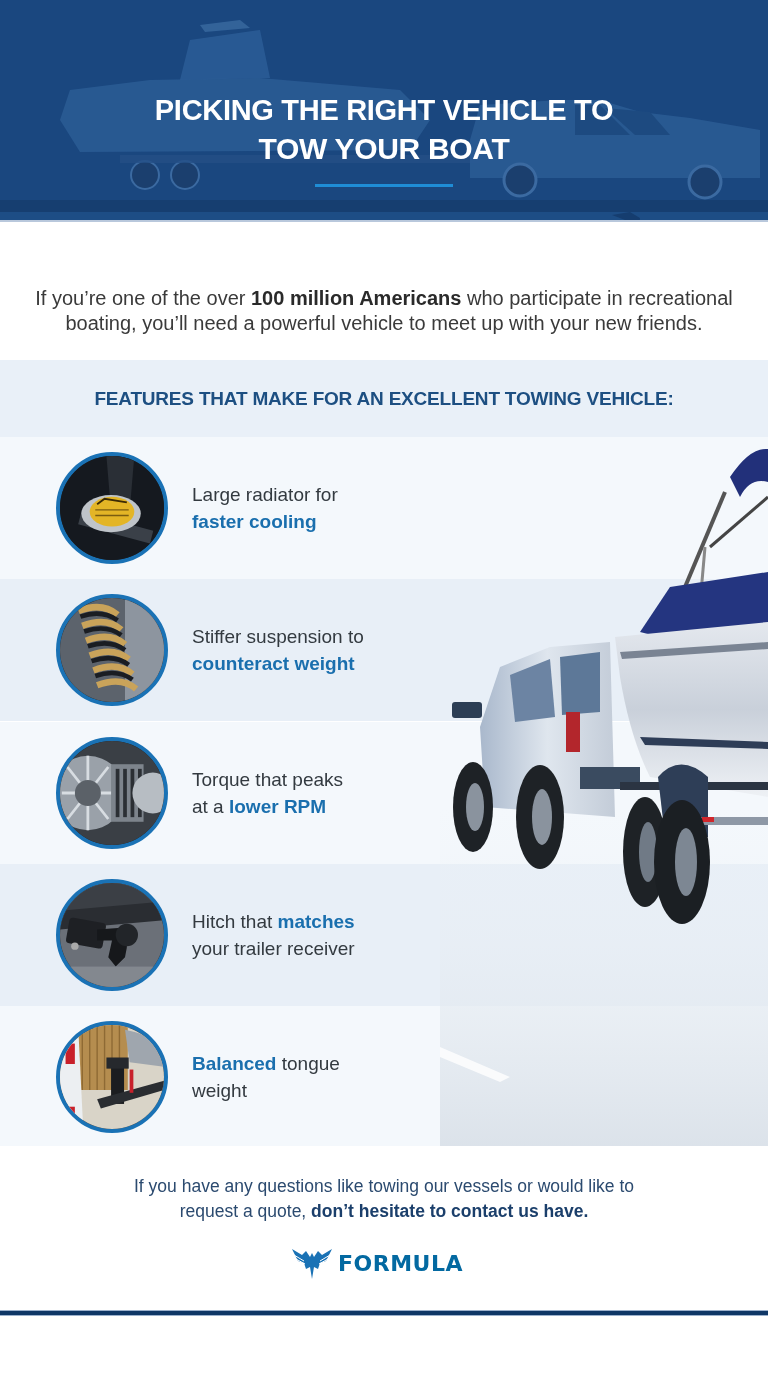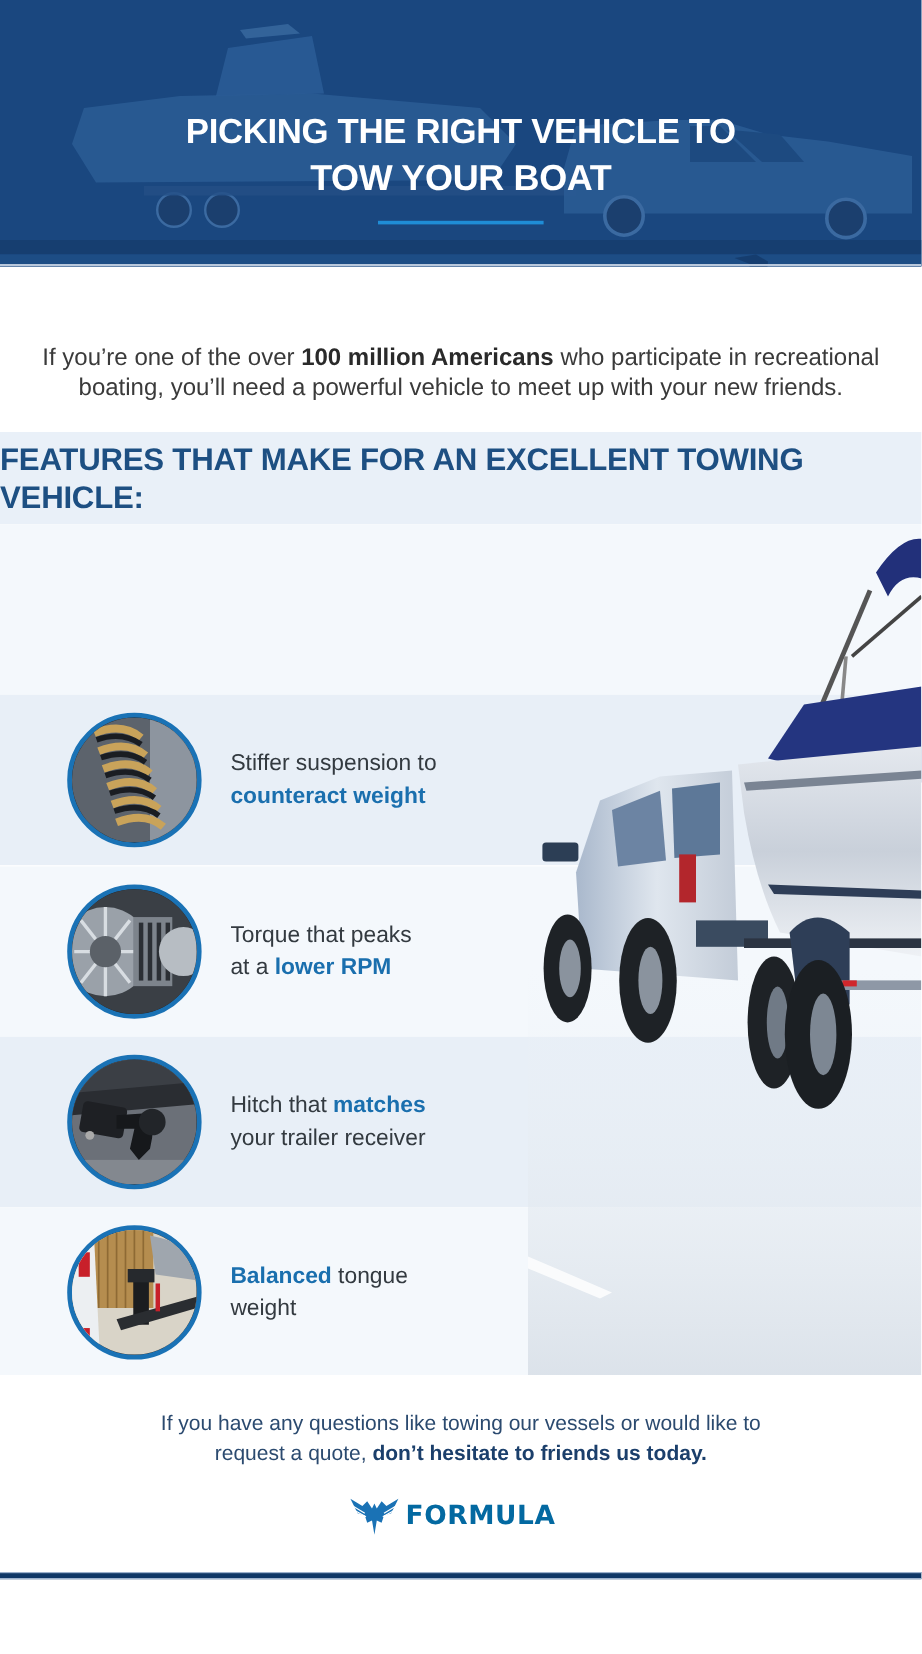--- a/index.html
+++ b/index.html
@@ -36,21 +36,21 @@
     }
     .intro b { color: #2a2a2a; font-weight: 700; }
 
     
     .features-head {
       position: absolute; left: 0; top: 360px; width: 768px; height: 77px;
       background: #e9f0f8;
       display: flex; align-items: center; justify-content: center;
     }
     .features-head h2 {
-      font-size: 26px; font-weight: 900; color: #1d4f82; letter-spacing: -0.2px;
+      font-size: 19px; font-weight: 900; color: #1d4f82; letter-spacing: -0.2px;
       text-transform: uppercase;
     }
 
     
     .features {
       position: absolute; left: 0; top: 437px; width: 768px; height: 709px;
       overflow: hidden;
     }
     .row {
       position: absolute; left: 0; width: 768px; height: 142px;
@@ -199,20 +199,38 @@
     <ellipse cx="33" cy="370" rx="20" ry="45" fill="#1e2226"></ellipse>
     <ellipse cx="35" cy="370" rx="9" ry="24" fill="#8a939e"></ellipse>
     <ellipse cx="100" cy="380" rx="24" ry="52" fill="#1e2226"></ellipse>
     <ellipse cx="102" cy="380" rx="10" ry="28" fill="#8a939e"></ellipse>
     <ellipse cx="205" cy="415" rx="22" ry="55" fill="#1e2226"></ellipse>
     <ellipse cx="208" cy="415" rx="9" ry="30" fill="#707a86"></ellipse>
     <ellipse cx="242" cy="425" rx="28" ry="62" fill="#1b1f23"></ellipse>
     <ellipse cx="246" cy="425" rx="11" ry="34" fill="#7d8793"></ellipse>
   </svg>
 
+  <div class="row-content" style="top:0">
+    <div class="circle">
+      <svg viewBox="0 0 112 112">
+        <rect width="112" height="112" fill="#15191f"></rect>
+        <path d="M50 0 L80 0 L75 60 L55 60 Z" fill="#2a2f36"></path>
+        <rect x="20" y="70" width="80" height="14" fill="#3a4048" transform="rotate(15 60 77)"></rect>
+        <ellipse cx="55" cy="62" rx="32" ry="20" fill="#bfc4c9"></ellipse>
+        <ellipse cx="56" cy="60" rx="24" ry="16" fill="#e3b526"></ellipse>
+        <line x1="38" y1="58" x2="74" y2="58" stroke="#7a5d10" stroke-width="1.5"></line>
+        <line x1="38" y1="64" x2="74" y2="64" stroke="#7a5d10" stroke-width="1.5"></line>
+        <path d="M40 52 L48 46 L72 50" stroke="#3a2a05" stroke-width="2" fill="none"></path>
+      </svg>
+    </div>
+    <p class="feat-text">
+      <span>Large radiator for</span><br>
+      <span class="hl">faster cooling</span>
+    </p>
+  </div>
 
   <div class="row-content" style="top:142px">
     <div class="circle">
       <svg viewBox="0 0 112 112">
         <rect width="112" height="112" fill="#5c636c"></rect>
         <rect x="70" y="0" width="42" height="112" fill="#8d959f"></rect>
         <g stroke="#c9a35a" stroke-width="7" fill="none">
           <path d="M20 14 Q45 4 62 18"></path>
           <path d="M24 30 Q50 20 66 34"></path>
           <path d="M28 46 Q54 36 70 50"></path>
@@ -307,21 +325,21 @@
     </div>
     <p class="feat-text">
       <span class="hl">Balanced</span><span> tongue</span><br>
       <span>weight</span>
     </p>
   </div>
 </section>
 
 <section class="closing">
   <p style="width:560px;margin:0 auto;">
-    <span>If you have any questions like towing our vessels or would like to request a quote, </span><b>don’t hesitate to friends us today.</b>
+    <span>If you have any questions like towing our vessels or would like to request a quote, </span><b>don’t hesitate to contact us have.</b>
   </p>
 </section>
 
 <div class="logo">
   <svg class="logo-mark" viewBox="0 0 44 36">
     <path d="M2 4 L12 10 L16 6 L20 12 L22 8 L24 12 L28 6 L32 10 L42 4 L36 16 L30 18 L28 24 L24 22 L22 34 L20 22 L16 24 L14 18 L8 16 Z" fill="#1a72b5"></path>
     <path d="M4 10 L14 16 M6 14 L15 19 M40 10 L30 16 M38 14 L29 19" stroke="#ffffff" stroke-width="1"></path>
   </svg>
   <span class="logo-text">FORMULA</span>
 </div>

